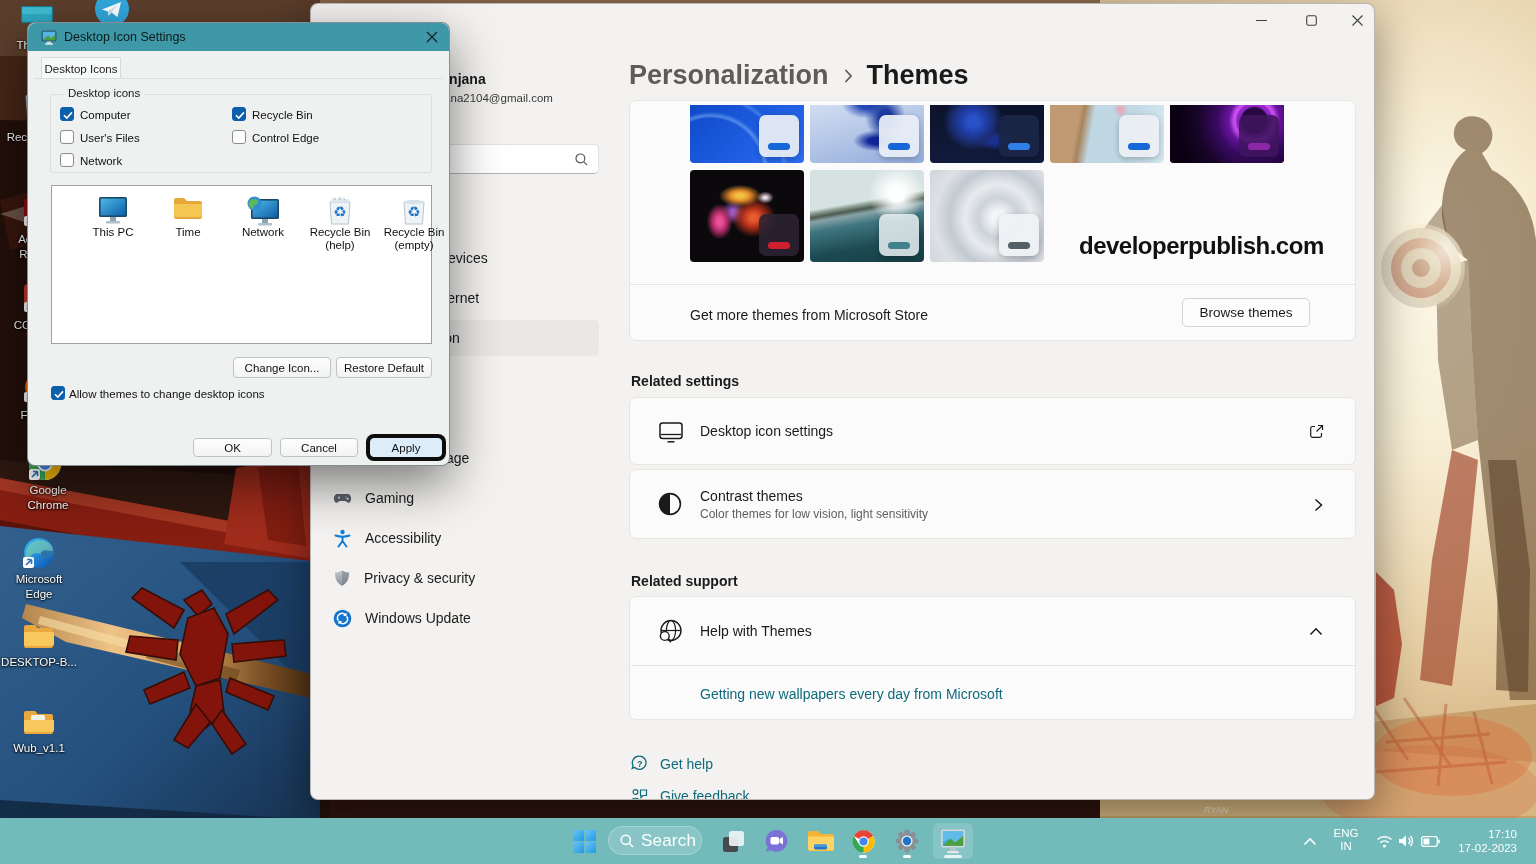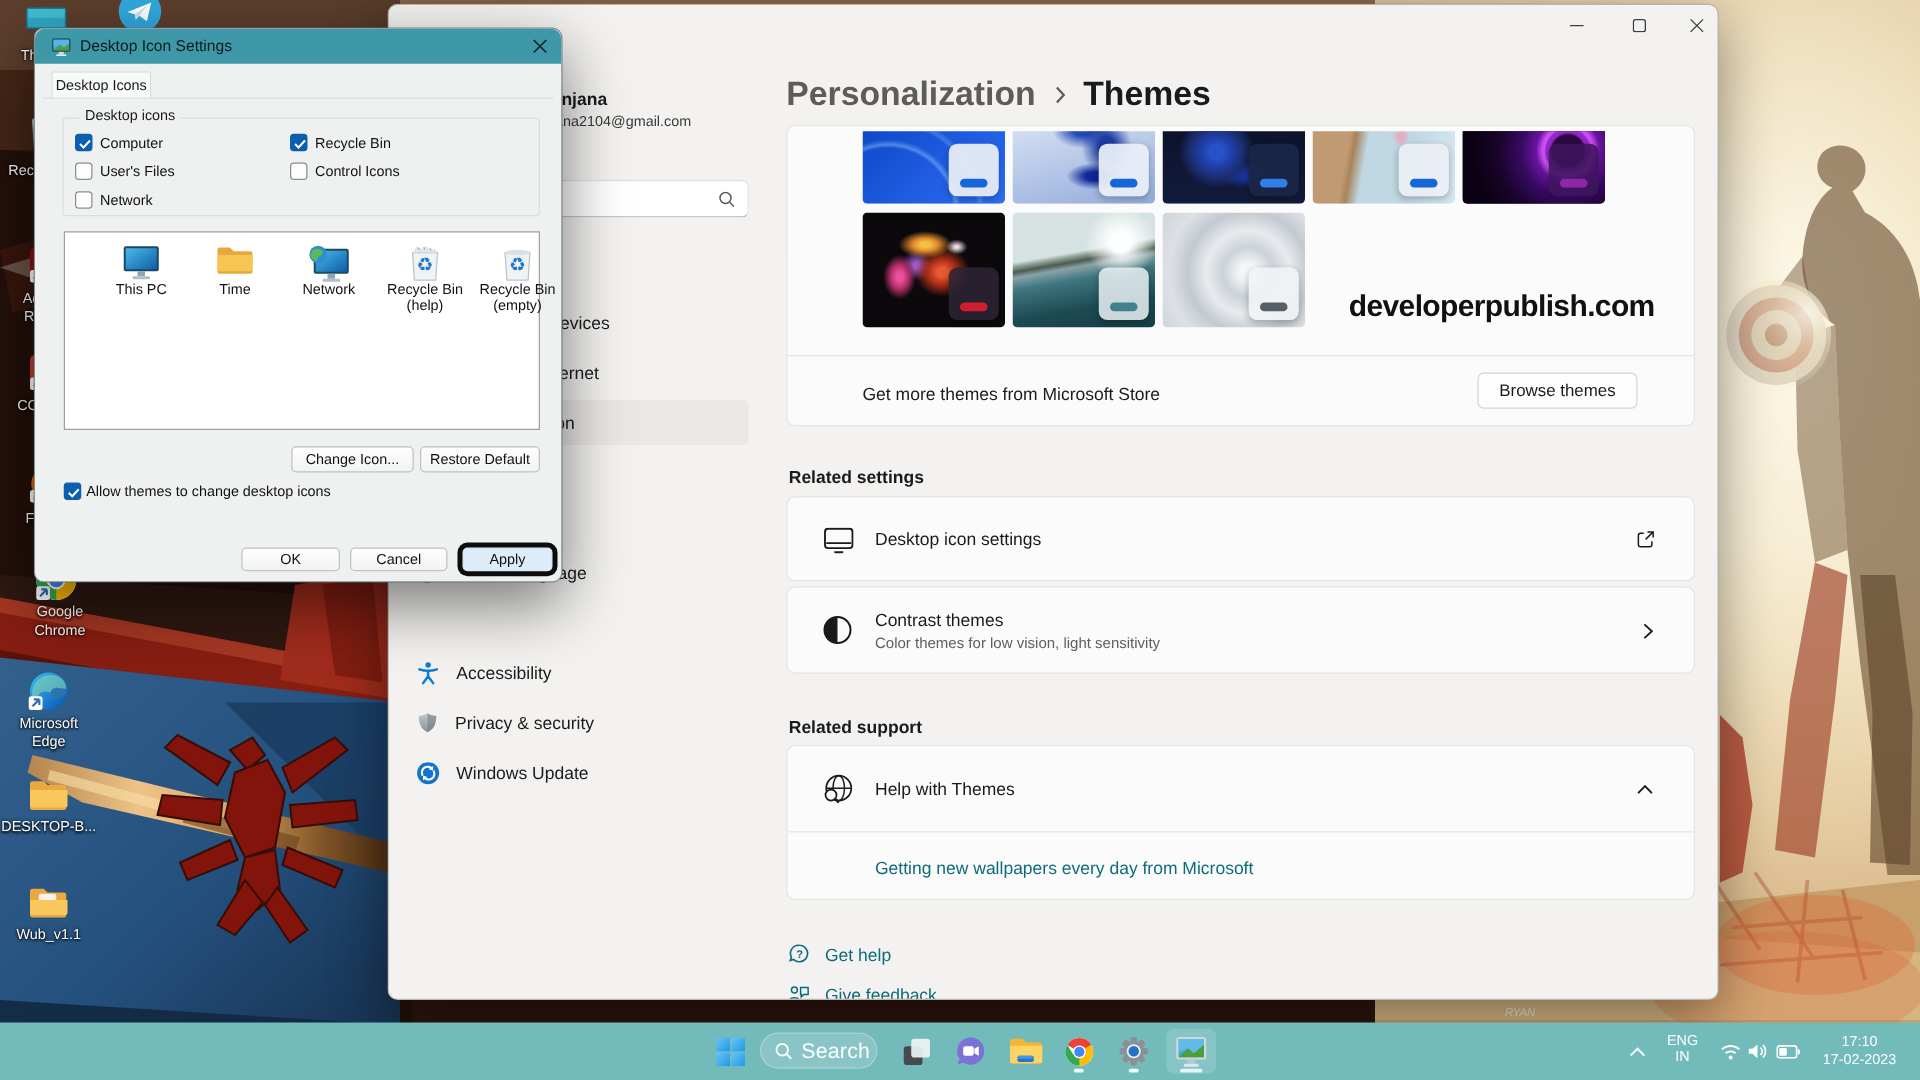--- a/index.html
+++ b/index.html
@@ -66,21 +66,21 @@
 .dbtn.apply{background:#dcecf8;box-shadow:0 0 0 4px #0d0d0d;border-color:#dcecf8}
 
 .taskbar{position:absolute;left:0;top:818px;width:1536px;height:46px;background:#73babb;z-index:60}
 .tbicon{position:absolute;top:0;height:46px;display:flex;align-items:center;justify-content:center}
 .runpill{position:absolute;top:37px;width:8px;height:3px;border-radius:2px;background:#f4fbfb}
 .searchpill{position:absolute;left:608px;top:8px;width:94px;height:29px;border-radius:15px;background:rgba(240,252,252,.18);border:1px solid rgba(255,255,255,.26);display:flex;align-items:center;padding-left:11px;gap:7px}
 .searchpill span{font-size:17px;color:#fdffff;letter-spacing:.2px}
 .activebox{position:absolute;left:933px;top:5px;width:40px;height:36px;border-radius:6px;background:rgba(255,255,255,.15)}
 .trayicon{position:absolute;top:0;height:46px;display:flex;align-items:center}
 .traytext{position:absolute;color:#fdffff;font-size:11.5px;line-height:13px;text-align:center}
-.clock{position:absolute;color:#fdffff;font-size:11.5px;line-height:14px;text-align:center}
+.clock{position:absolute;color:#fdffff;font-size:11.5px;line-height:14px;text-align:right}
 </style>
 </head>
 <body>
 
 <div class="abs" id="wallpaper" style="left:0;top:0;width:1536px;height:864px">
 <svg width="1536" height="864" viewBox="0 0 1536 864">
   <defs>
     <linearGradient id="gTop" x1="0" y1="0" x2="0" y2="1">
       <stop offset="0" stop-color="#8a6a4c"></stop>
           <stop offset=".5" stop-color="#5e3c28"></stop>
@@ -364,20 +364,29 @@
       </svg>
     <span class="navlabel">Accounts</span>
   </div>
   <div class="navitem" style="top:436px">
     <svg width="18" height="18" viewBox="0 0 18 18">
         <circle cx="9" cy="9" r="7.5" fill="none" stroke="#494949" stroke-width="1.3"></circle>
         <path d="M9 4.5 V9 L12.5 11" fill="none" stroke="#494949" stroke-width="1.3"></path>
       </svg>
     <span class="navlabel">Time &amp; language</span>
   </div>
+  <div class="navitem" style="top:476px">
+    <svg width="19" height="19" viewBox="0 0 19 19">
+      <path d="M4.5 5 H14.5 C17 5 18.5 7.5 18 10.5 C17.6 13 16 14.5 14.5 13.5 L12.5 12 H6.5 L4.5 13.5 C3 14.5 1.4 13 1 10.5 C0.5 7.5 2 5 4.5 5 Z" fill="#5d6166"></path>
+      <circle cx="6" cy="8.7" r="1.1" fill="#cdd3d8"></circle>
+        <circle cx="13" cy="8" r="1" fill="#3fa3e8"></circle>
+        <circle cx="14.6" cy="9.8" r="1" fill="#e8e8e8"></circle>
+    </svg>
+    <span class="navlabel">Gaming</span>
+  </div>
   <div class="navitem" style="top:516px">
     <svg width="19" height="19" viewBox="0 0 19 19">
       <circle cx="9.5" cy="3" r="2.2" fill="#0f7cd7"></circle>
       <path d="M2.5 6.5 C7 8 12 8 16.5 6.5" fill="none" stroke="#0f7cd7" stroke-width="2" stroke-linecap="round"></path>
       <path d="M9.5 8 V12 M9.5 12 L5.5 17.5 M9.5 12 L13.5 17.5" fill="none" stroke="#0f7cd7" stroke-width="2" stroke-linecap="round"></path>
     </svg>
     <span class="navlabel">Accessibility</span>
   </div>
   <div class="navitem" style="top:556px">
     <svg width="18" height="18" viewBox="0 0 18 18">
@@ -563,21 +572,21 @@
   <div class="chklabel" style="left:52px;top:86px">Computer</div>
   <div class="chk on" style="left:204px;top:84px">
     <svg width="12" height="12" viewBox="0 0 12 12" style="margin:1px">
         <path d="M2 6.2 L4.8 9 L10 3.4" fill="none" stroke="#fff" stroke-width="1.6"></path>
       </svg>
   </div>
   <div class="chklabel" style="left:224px;top:86px">Recycle Bin</div>
   <div class="chk" style="left:32px;top:107px"></div>
   <div class="chklabel" style="left:52px;top:109px">User's Files</div>
   <div class="chk" style="left:204px;top:107px"></div>
-  <div class="chklabel" style="left:224px;top:109px">Control Icons</div>
+  <div class="chklabel" style="left:224px;top:109px">Control Edge</div>
   <div class="chk" style="left:32px;top:130px"></div>
   <div class="chklabel" style="left:52px;top:132px">Network</div>
 
   <div class="listbox">
 
     <div class="licon" style="left:29px">
       <svg width="32" height="28" viewBox="0 0 32 28">
         <defs>
             <linearGradient id="mon1" x1="0" y1="0" x2="1" y2="1">
               <stop offset="0" stop-color="#4db8e8"></stop>

